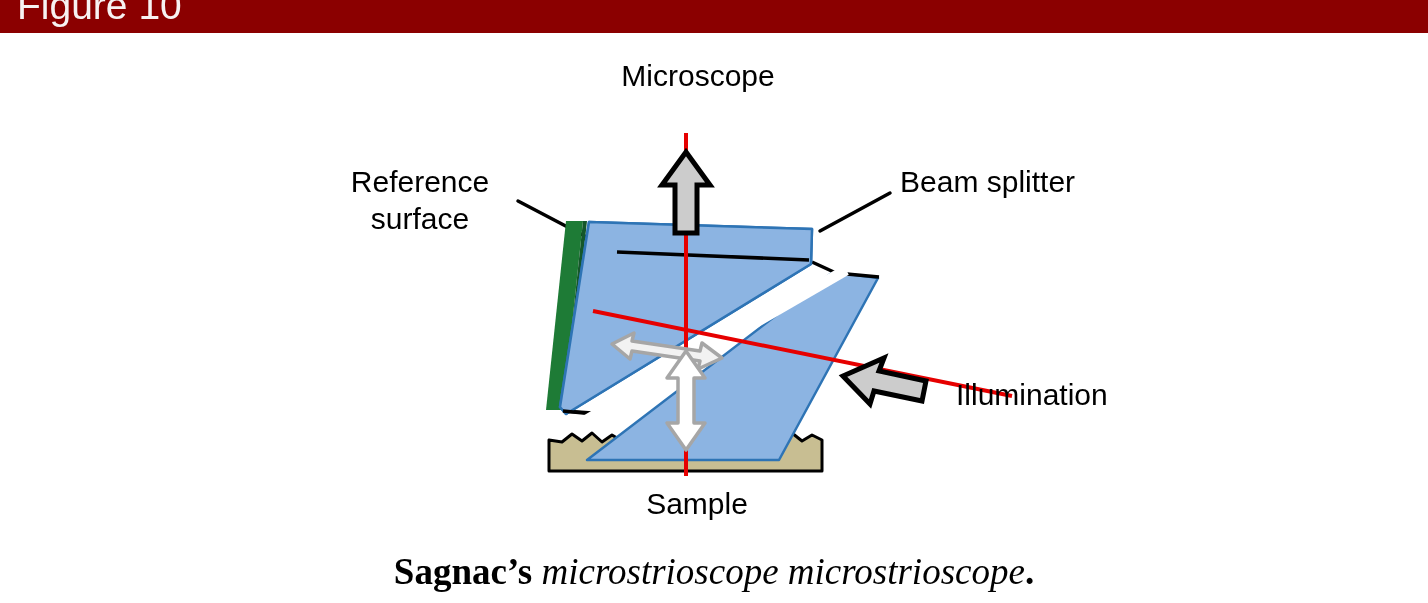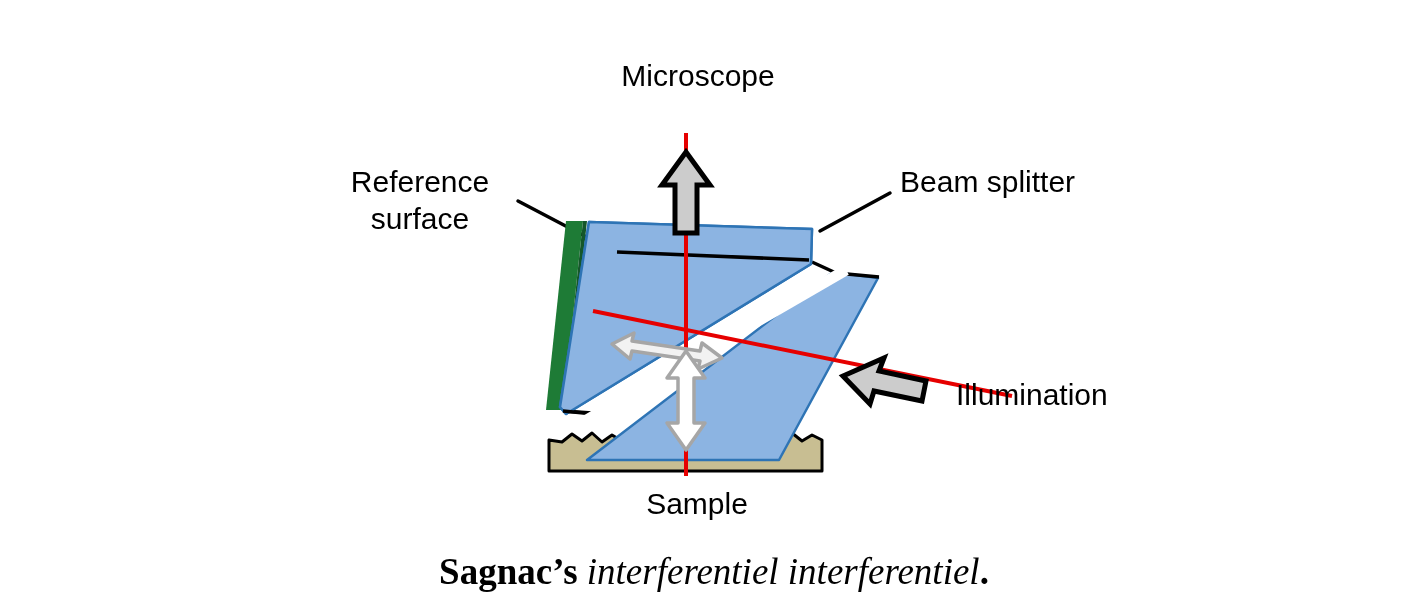--- a/index.html
+++ b/index.html
@@ -79,20 +79,23 @@
     font-family: "Liberation Sans", sans-serif;
     font-size: 30px;
     fill: #000000;
   }
 </style>
 </head>
 <body>
 
 <div id="slide">
 
+  <div id="header-banner">
+    <div id="header-title">Figure 10</div>
+  </div>
 
   <svg id="figure-svg" viewBox="0 0 1428 512" xmlns="http://www.w3.org/2000/svg">
 
     <defs>
       
     </defs>
 
     <line x1="518" y1="168" x2="600" y2="211" stroke="#000000" stroke-width="3.5" stroke-linecap="round"></line>
 
     <line x1="890" y1="160" x2="820" y2="198" stroke="#000000" stroke-width="3.5" stroke-linecap="round"></line>
@@ -205,16 +208,16 @@
 
     <text class="diagram-label" x="900" y="159" text-anchor="start">Beam splitter</text>
 
     <text class="diagram-label" x="956" y="372" text-anchor="start">Illumination</text>
 
     <text class="diagram-label" x="697" y="481" text-anchor="middle">Sample</text>
 
   </svg>
 
   <div id="caption">
-    <span class="cap-roman">Sagnac’s </span><span class="cap-italic">interferentiel interferentiel</span><span class="cap-roman">.</span>
+    <span class="cap-roman">Sagnac’s </span><span class="cap-italic">microstrioscope microstrioscope</span><span class="cap-roman">.</span>
   </div>
 
 </div>
 
 </body></html>

